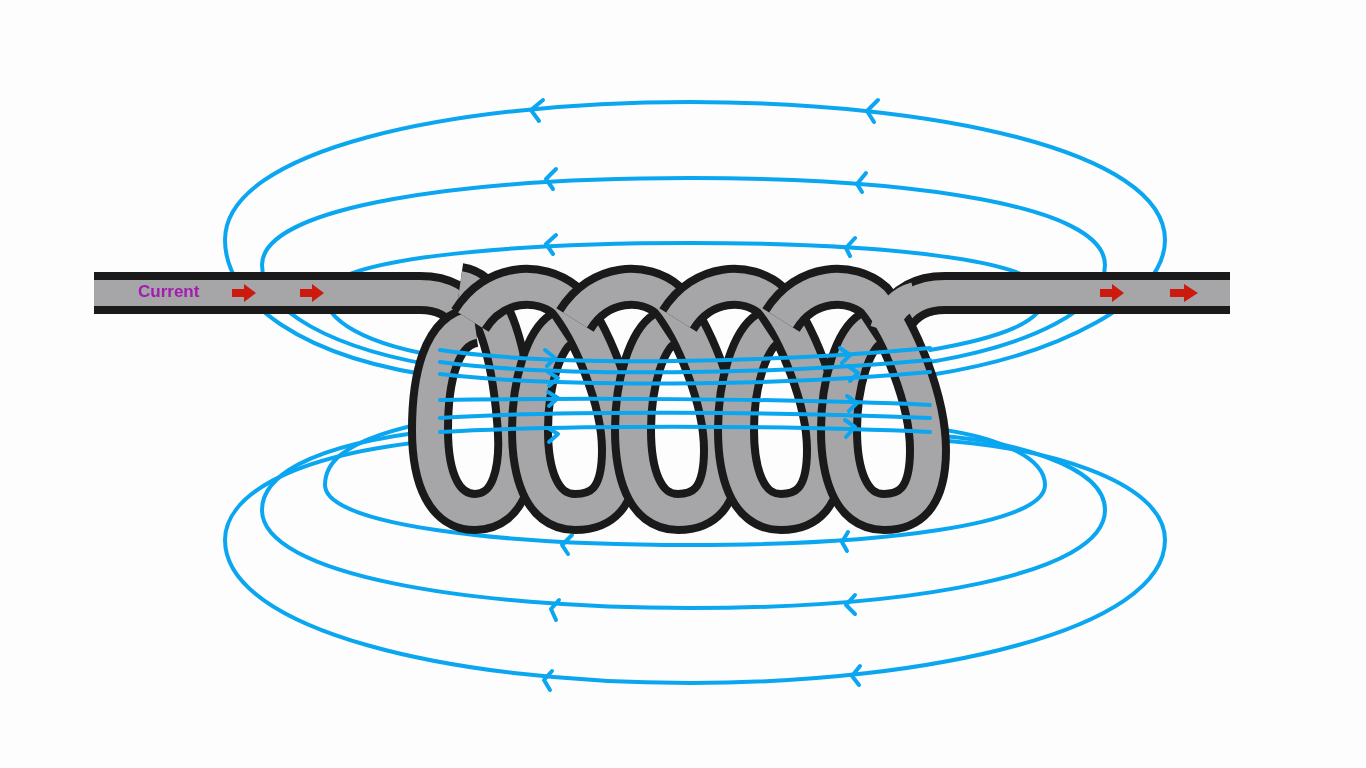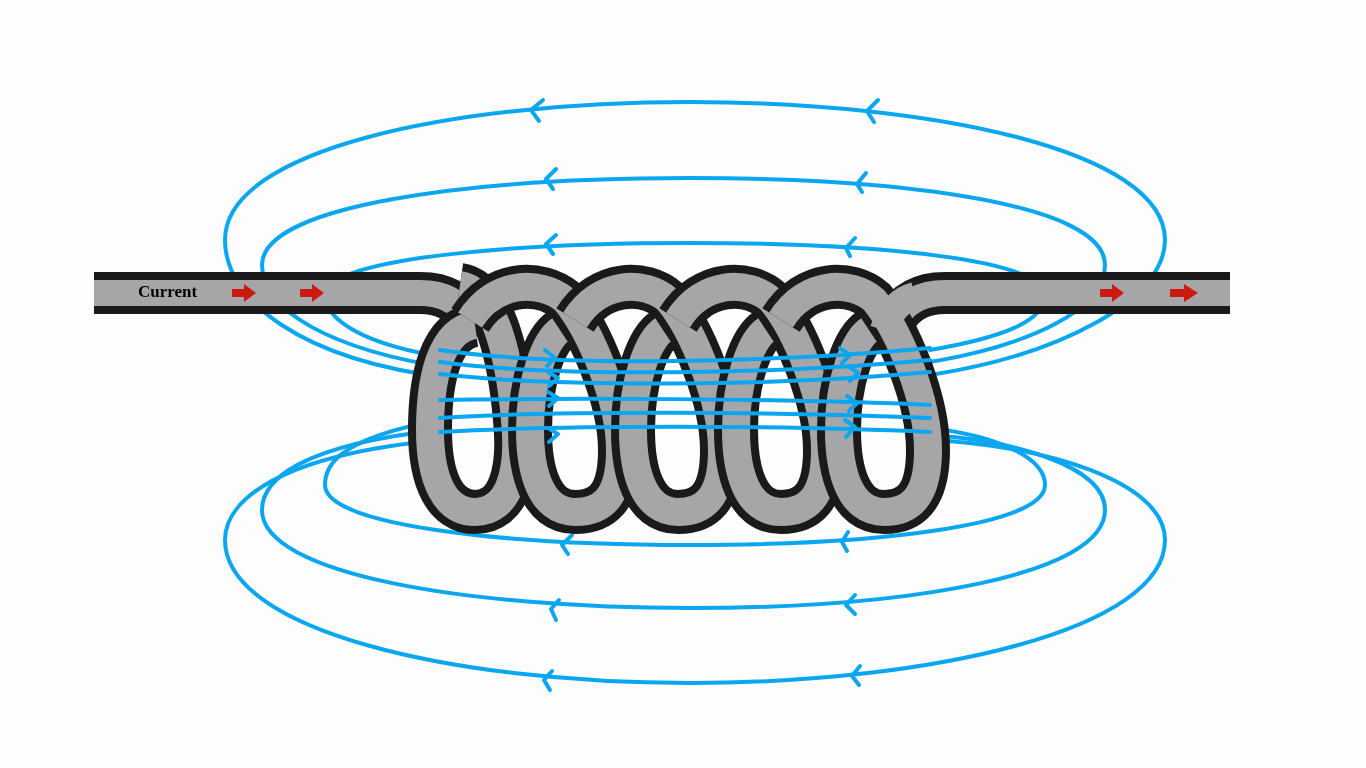--- a/index.html
+++ b/index.html
@@ -1,18 +1,18 @@
 <!DOCTYPE html>
 <html><head>
   <meta charset="utf-8">
   <style>
     html, body { margin: 0; padding: 0; background: #fdfdfe; }
     body { width: 1366px; height: 768px; overflow: hidden; position: relative; font-family: "Liberation Sans", sans-serif; }
     #canvas { position: absolute; left: 0; top: 0; width: 1366px; height: 768px; }
-    .label-current { position: absolute; left: 138px; top: 282px; font-family: Liberation Serif, serif; font-weight: bold; font-size: 17px; color: #000000; line-height: 20px; }
+    .label-current { position: absolute; left: 138px; top: 282px; font-family: Liberation Sans, sans-serif; font-weight: bold; font-size: 17px; color: #a21caf; line-height: 20px; }
   </style>
 </head>
 <body>
 
 <svg id="canvas" width="1366" height="768" viewBox="0 0 1366 768" xmlns="http://www.w3.org/2000/svg">
   <defs>
     <marker id="fa" viewBox="0 0 10 10" refX="5" refY="5" markerWidth="4" markerHeight="4" orient="auto"></marker>
   </defs>
 
   <g fill="none" stroke="#0aa6f0" stroke-width="4" stroke-linecap="round">

